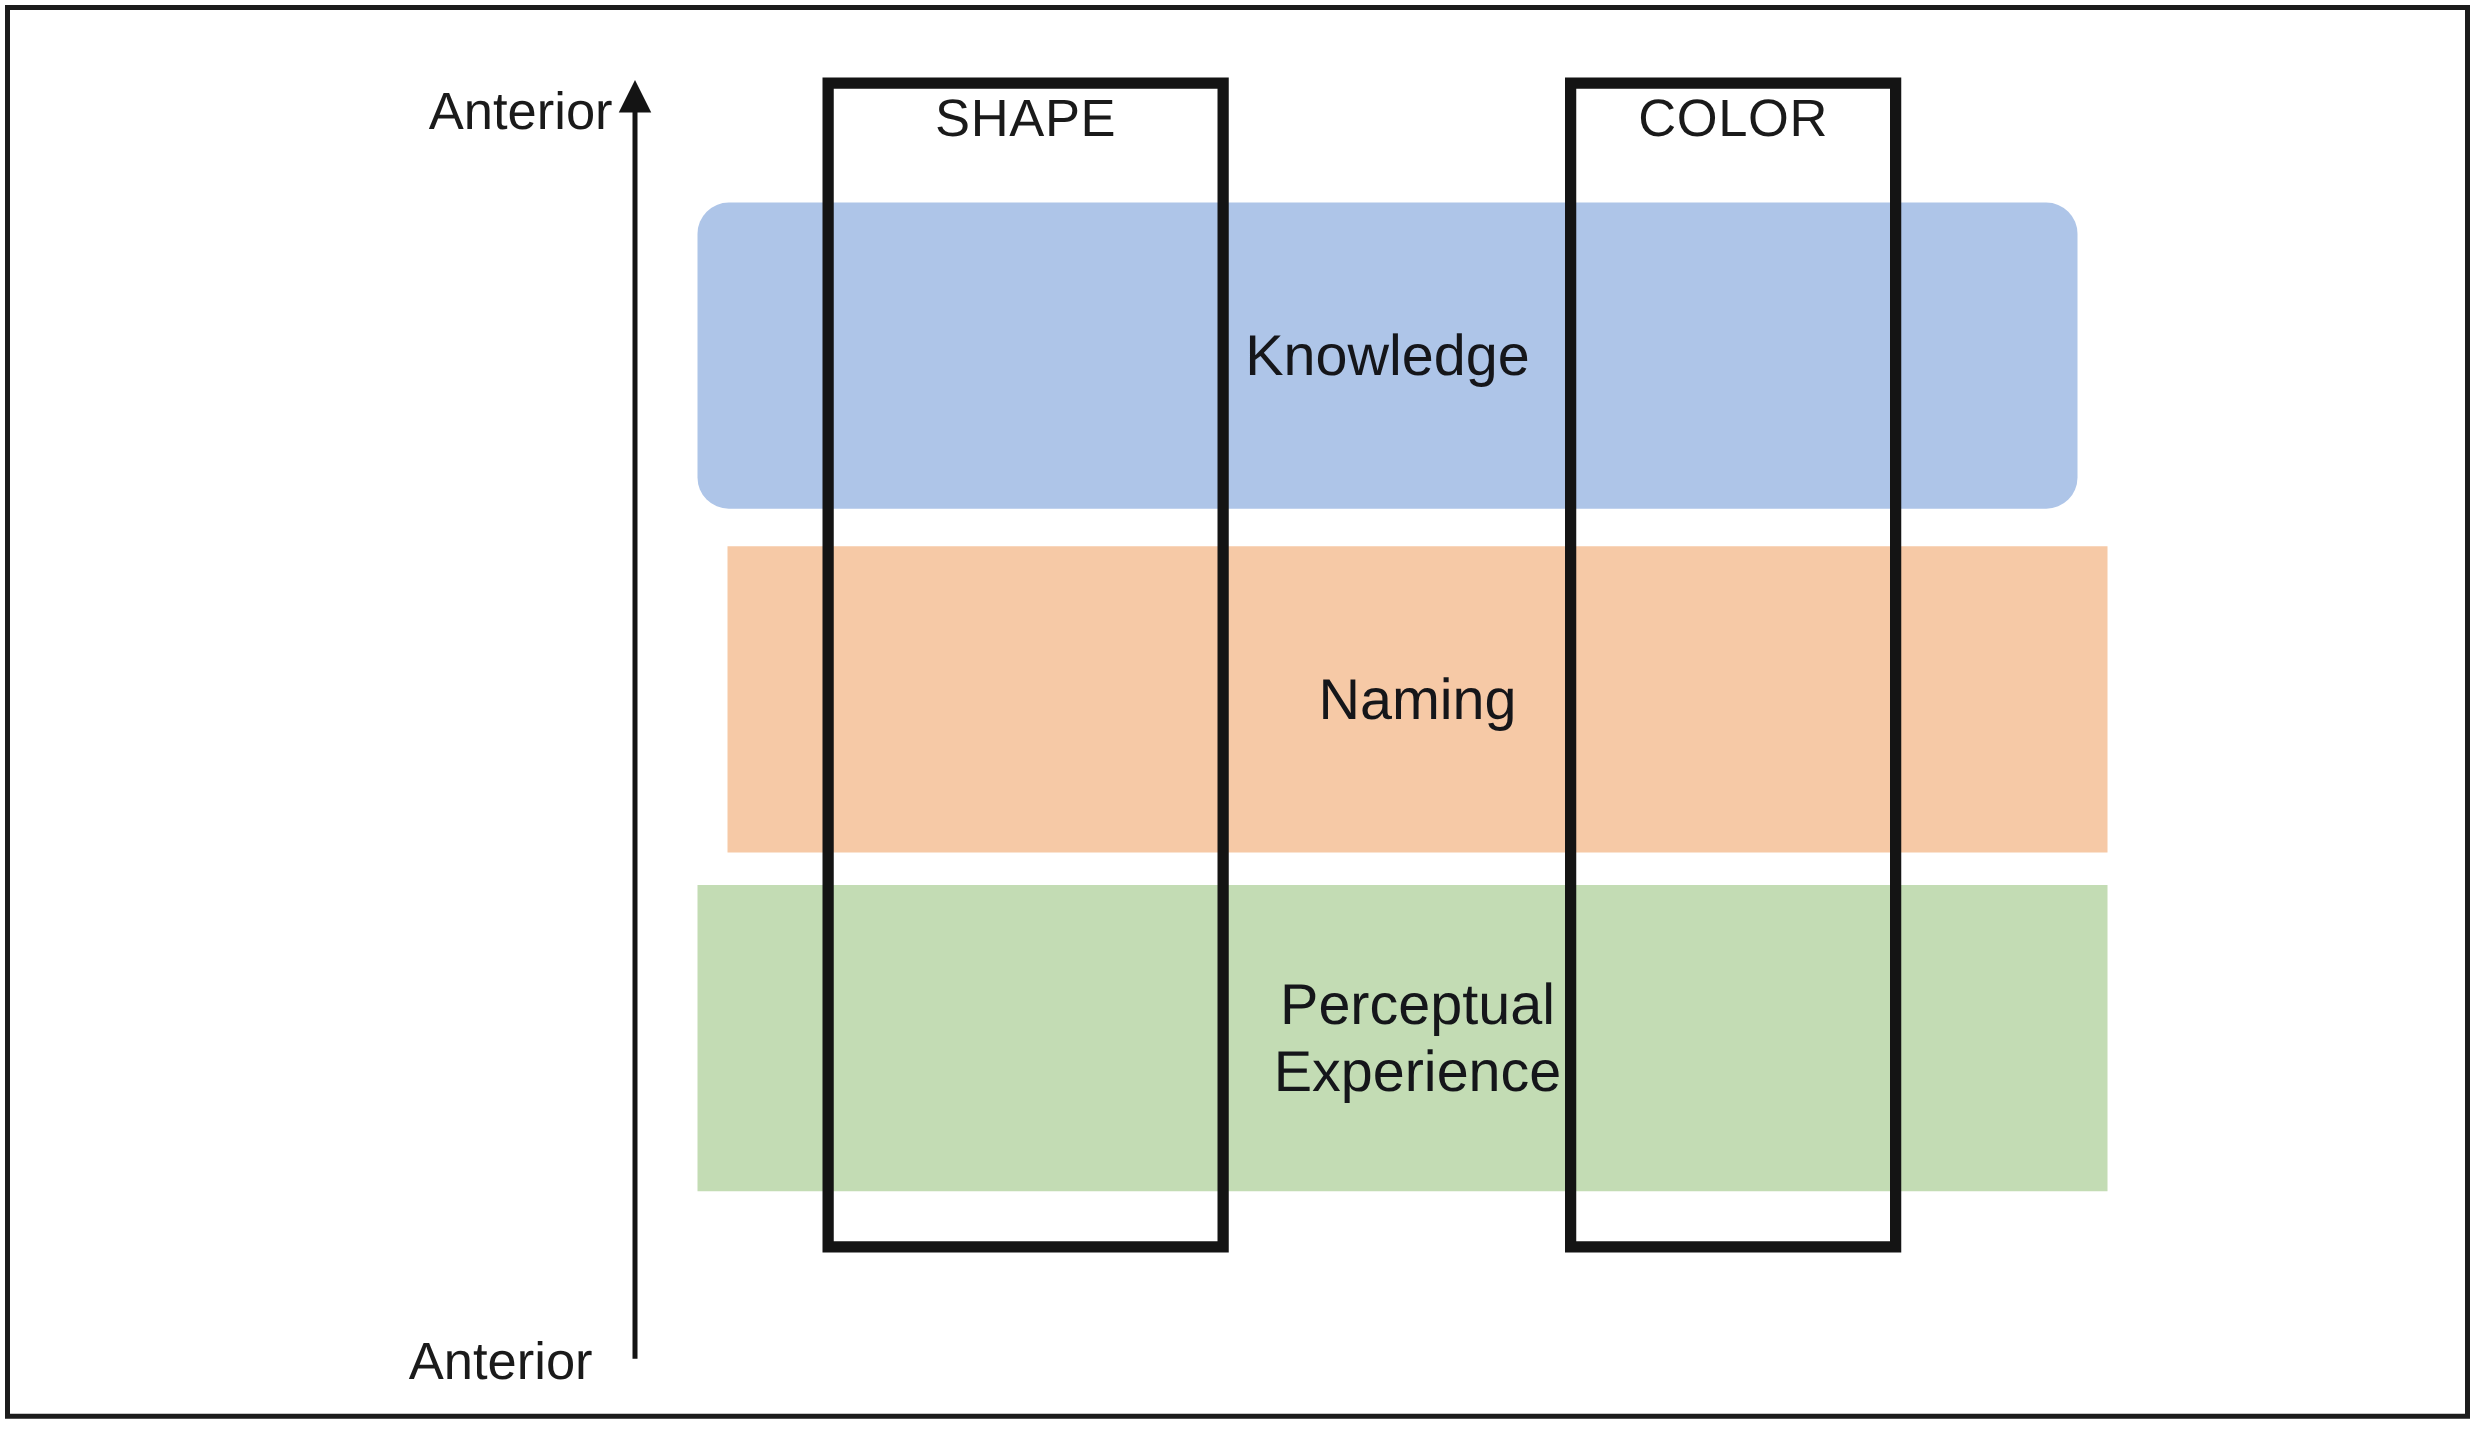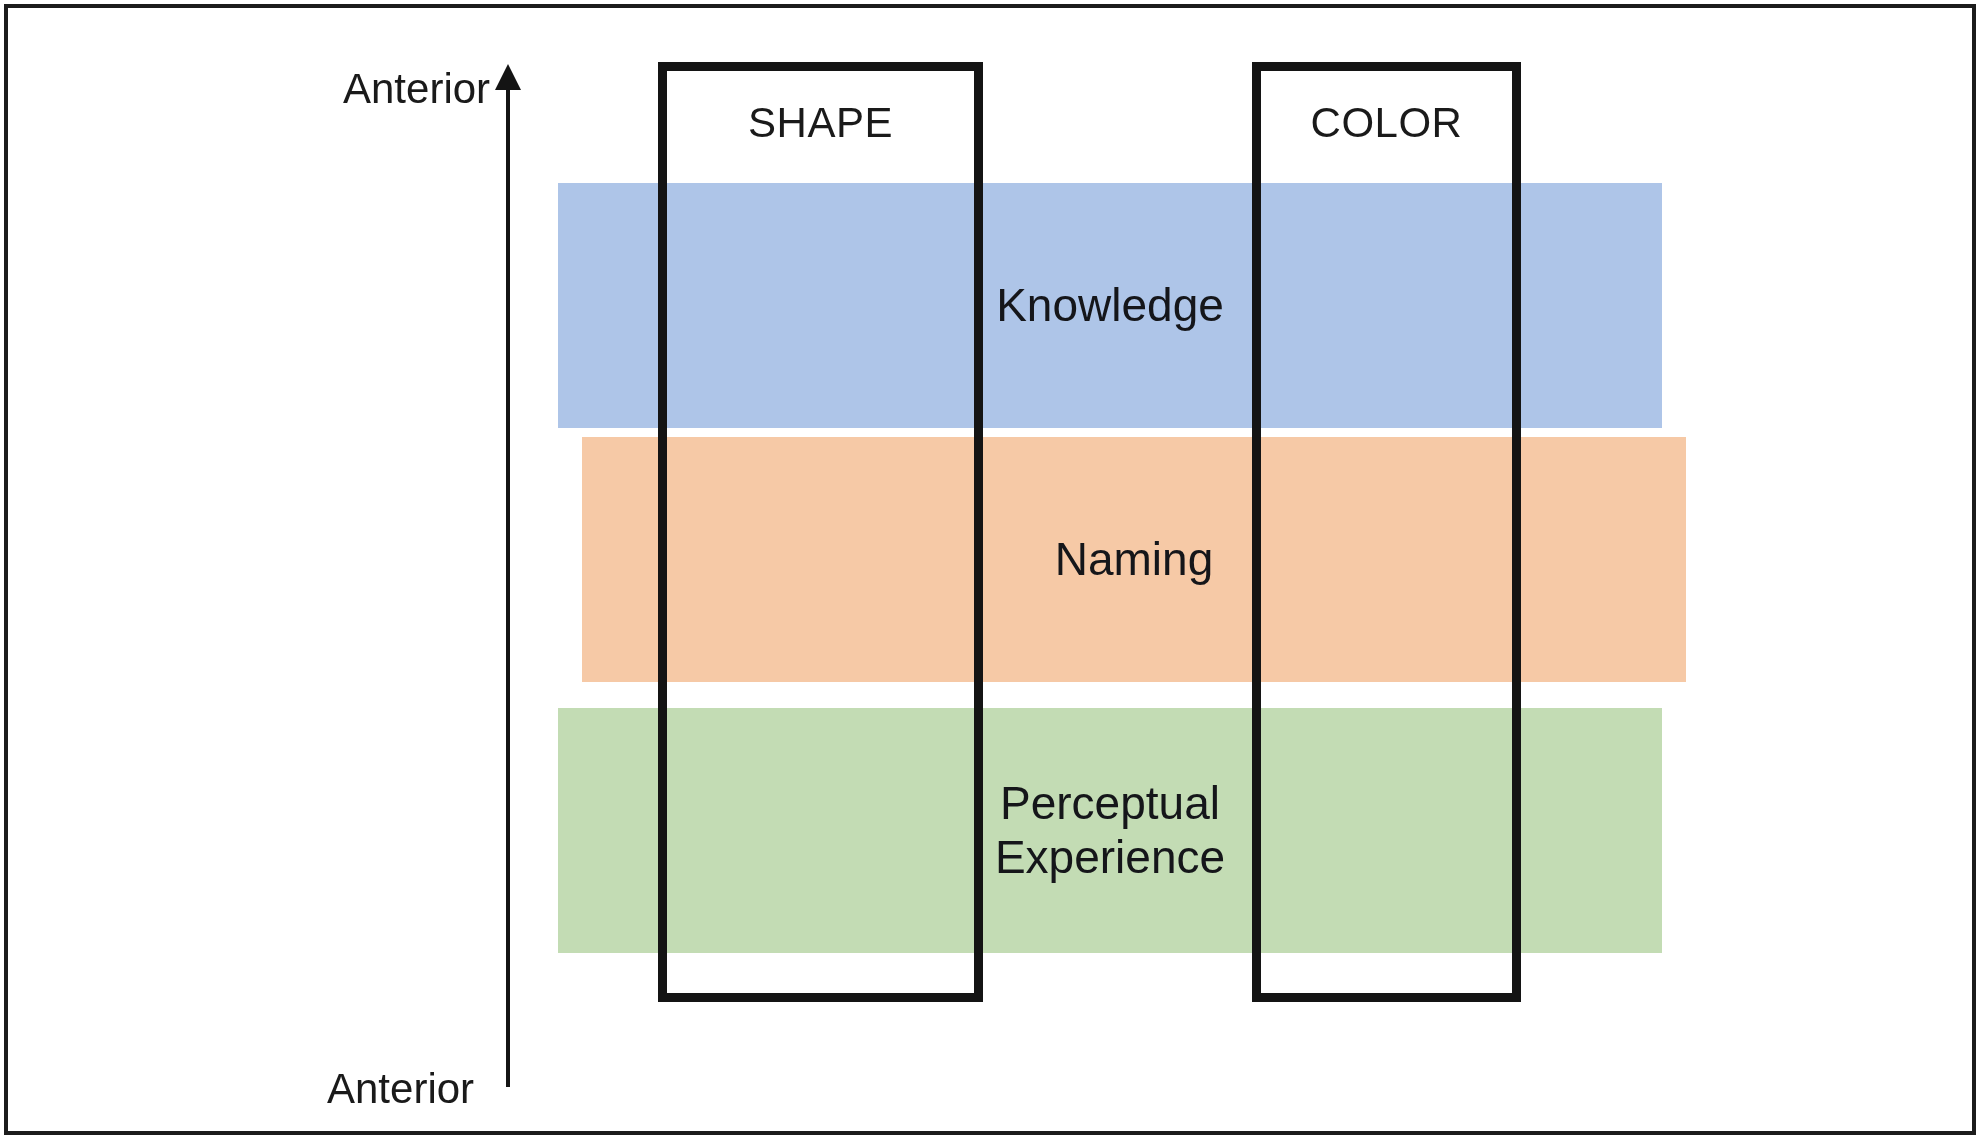--- a/index.html
+++ b/index.html
@@ -50,21 +50,21 @@
   
   .band {
     position: absolute;
     left: 558px;
     width: 1104px; height: 245px;
     display: flex;
     align-items: center;
     justify-content: center;
     text-align: center;
   }
-  #band-knowledge  { top: 183px; }
+  #band-knowledge  { top: 162px; border-radius: 25px; }
   #band-naming     { top: 437px; }
   #band-perceptual { top: 708px; }
   .band-label {
     font-size: 46px;
     line-height: 1.16;
     color: #15161a;
   }
   #band-perceptual .band-label { max-width: 330px; }
 
   
@@ -72,21 +72,20 @@
     position: absolute;
     top: 62px;
     height: 940px;
     border: 9px solid #141414;
     box-sizing: border-box;
     background: transparent;
   }
   #box-shape { left: 658px; width: 325px; }
   #box-color { left: 1252px; width: 269px; }
   .column-label {
-    margin-top: 28px;
     text-align: center;
     font-size: 42px;
     letter-spacing: 0.5px;
     color: #1a1a1a;
   }
 </style>
 </head>
 <body>
 
 <div class="frame"></div>
@@ -97,21 +96,21 @@
 <div class="arrow-head"></div>
 
 <div class="band" id="band-knowledge" style="background-color: rgb(174, 197, 232);">
   <div class="band-label">Knowledge</div>
 </div>
 
 <div class="band" id="band-naming" style="background-color: rgb(246, 201, 166); margin-left: 24px;">
   <div class="band-label">Naming</div>
 </div>
 
-<div class="band" id="band-perceptual" style="background-color: rgb(195, 220, 180);">
+<div class="band" id="band-perceptual" style="background-color: rgb(195, 220, 180); padding-left: 24px;">
   <div class="band-label">Perceptual Experience</div>
 </div>
 
 <div class="column-box" id="box-shape">
   <div class="column-label">SHAPE</div>
 </div>
 
 <div class="column-box" id="box-color">
   <div class="column-label">COLOR</div>
 </div>

